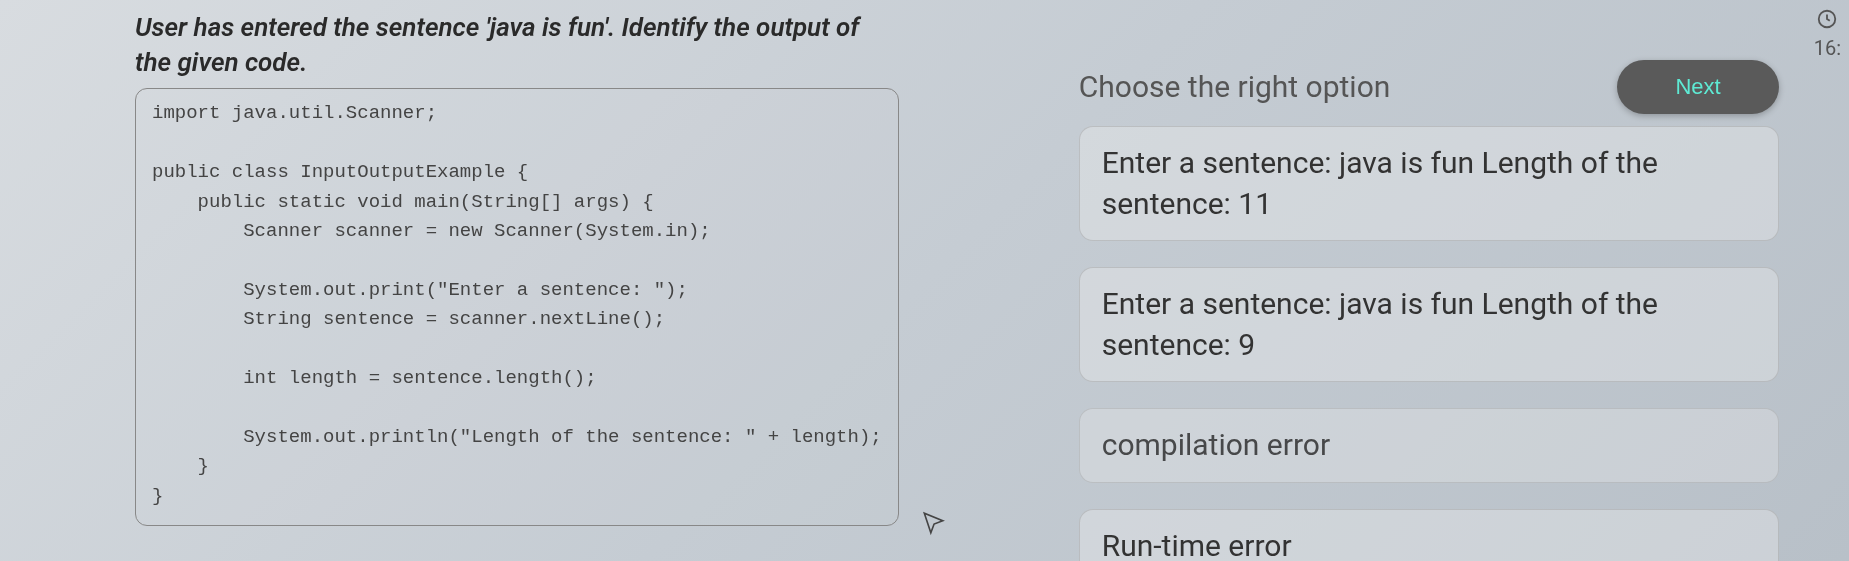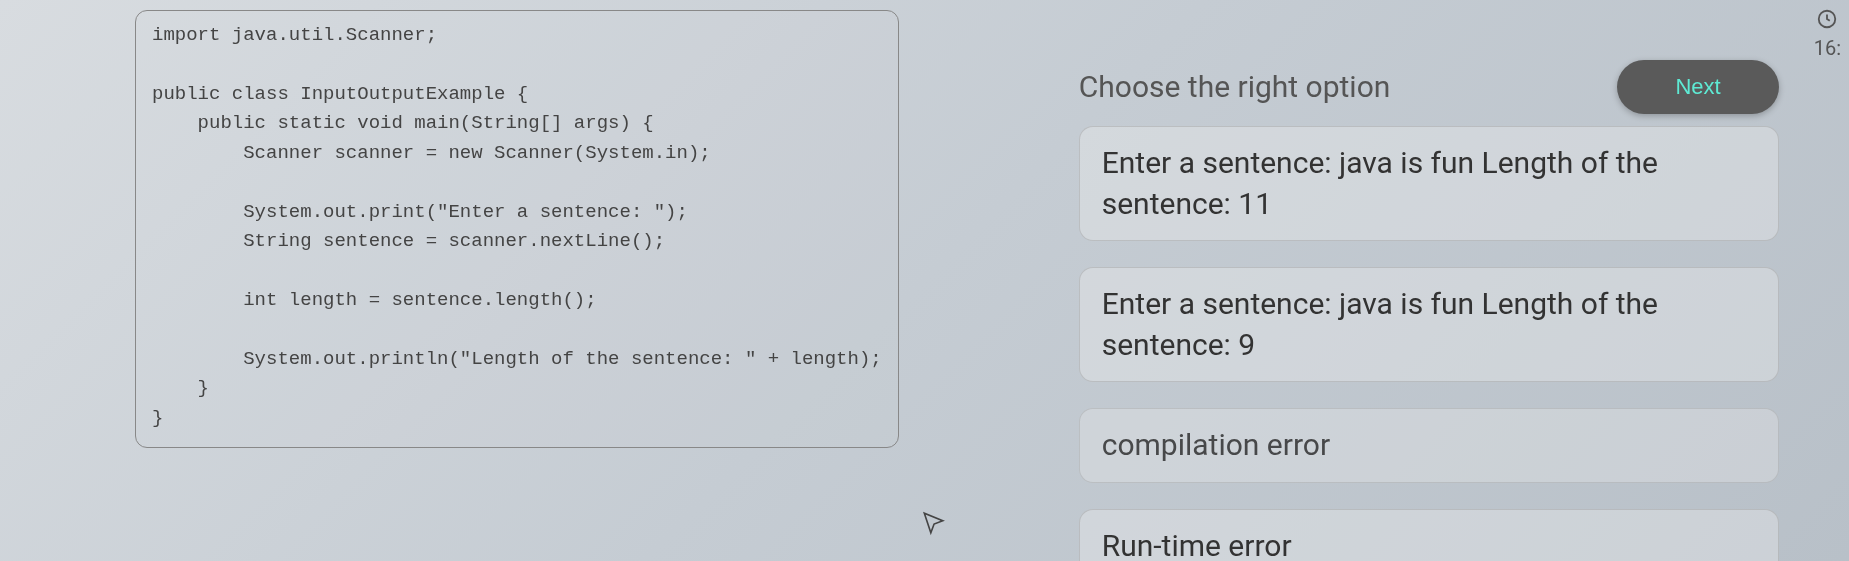--- a/index.html
+++ b/index.html
@@ -113,20 +113,21 @@
 <div class="timer-badge">
   <svg viewBox="0 0 24 24" fill="none" stroke="currentColor" stroke-width="2">
     <circle cx="12" cy="12" r="9"></circle>
     <path d="M12 7v5l3 2"></path>
   </svg>
   <span>16:</span>
 </div>
 
 <div class="container">
   <div class="left-panel">
+    <div class="question-text">User has entered the sentence 'java is fun'. Identify the output of the given code.</div>
     <div class="code-box">import java.util.Scanner;
 
 public class InputOutputExample {
     public static void main(String[] args) {
         Scanner scanner = new Scanner(System.in);
 
         System.out.print("Enter a sentence: ");
         String sentence = scanner.nextLine();
 
         int length = sentence.length();

